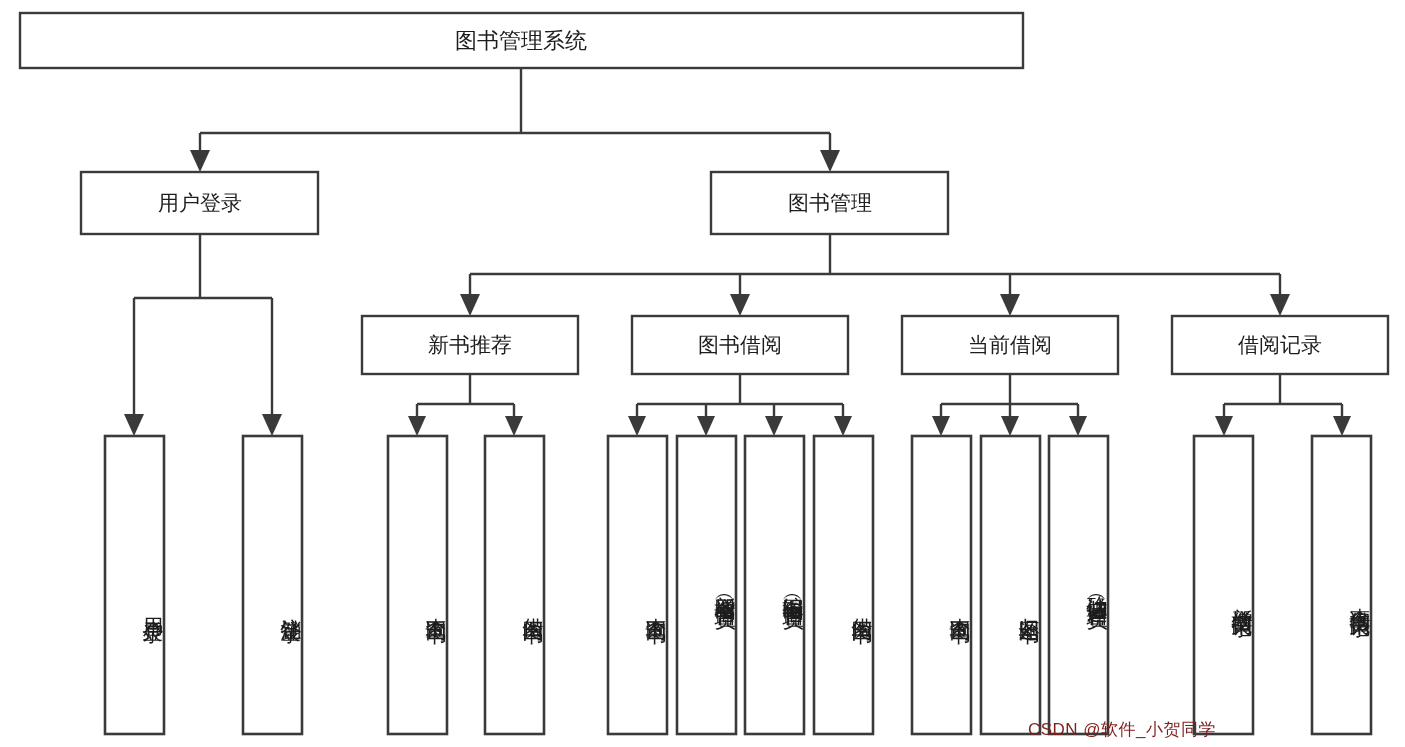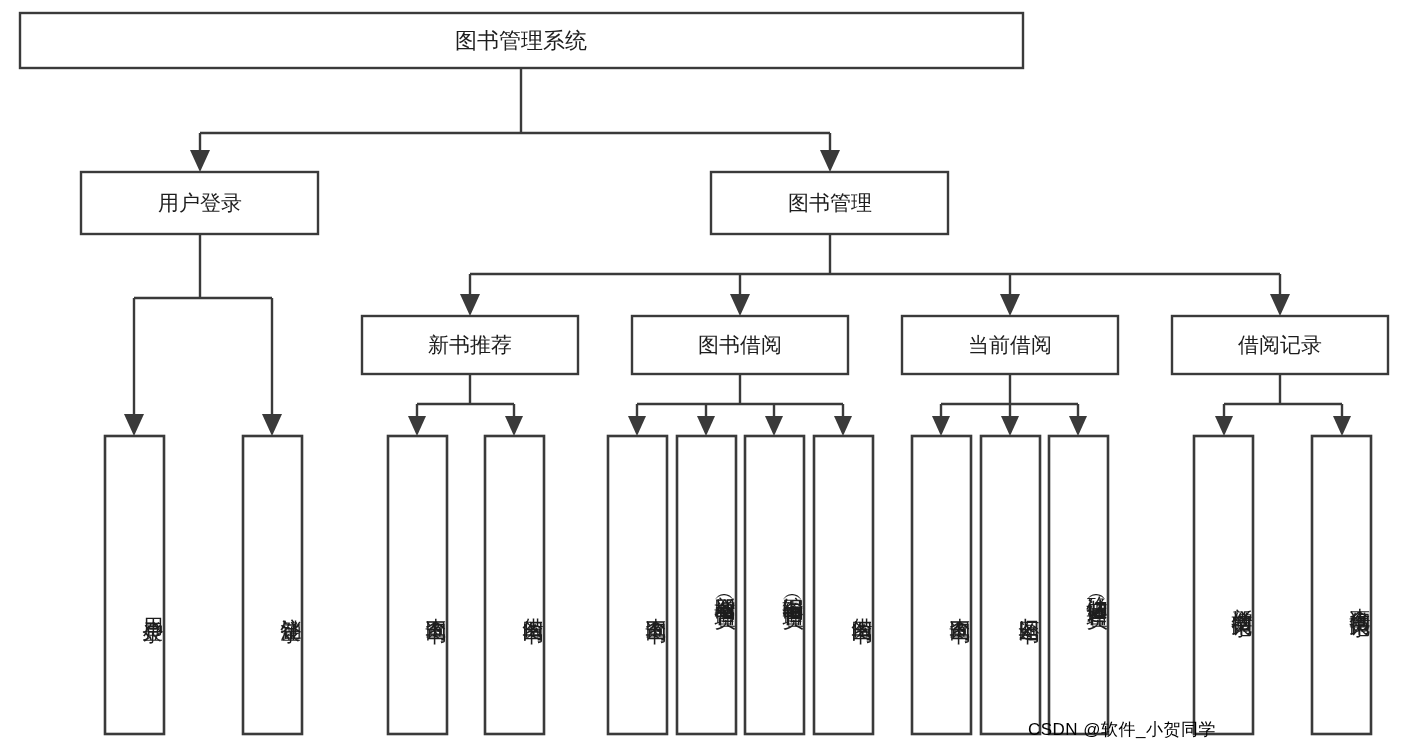--- a/index.html
+++ b/index.html
@@ -72,21 +72,21 @@
     letter-spacing: 2px;
     white-space: nowrap;
     pointer-events: none;
   }
   .watermark {
     position: absolute;
     right: 8px;
     bottom: 6px;
     font-family: "Liberation Sans", "DejaVu Sans", sans-serif;
     font-size: 17px;
-    color: #000000;
+    color: #7f1d1d;
     letter-spacing: 0.5px;
     white-space: nowrap;
   }
 </style>
 </head>
 <body>
 
 <div id="diagram-root">
 
   <svg class="diagram" viewBox="0 0 1405 747">

